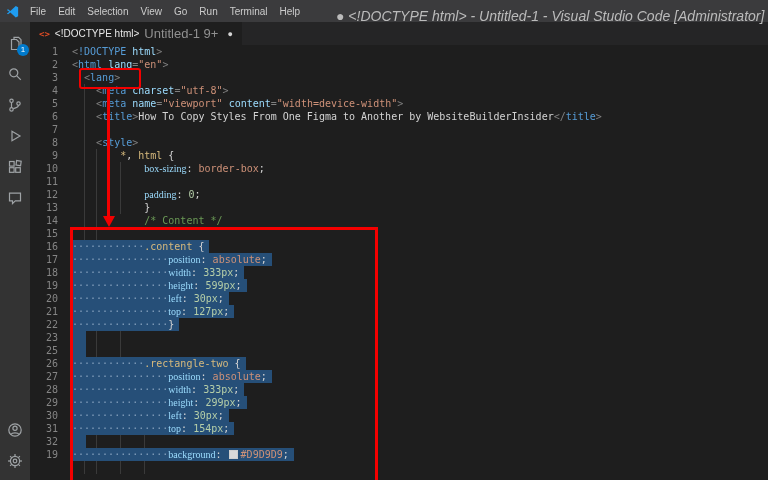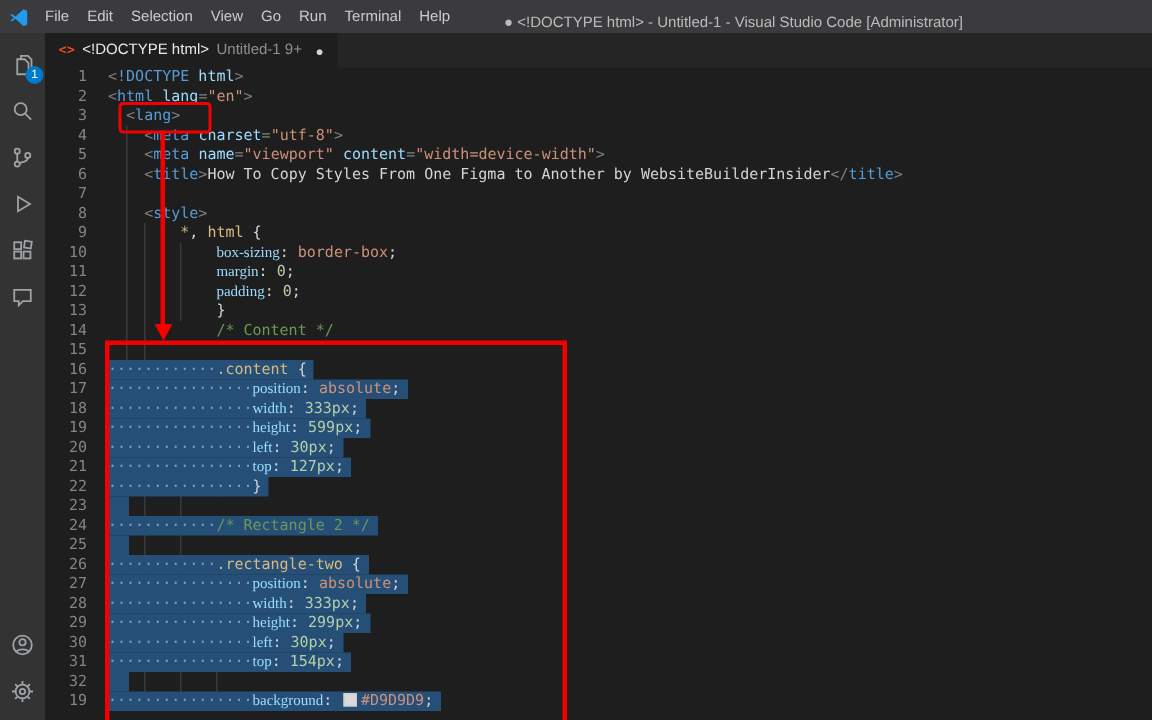--- a/index.html
+++ b/index.html
@@ -3,35 +3,35 @@
 <meta charset="utf-8">
 <style>
   html,body{margin:0;padding:0;background:#111;}
   .app{position:relative;width:768px;height:480px;overflow:hidden;background:var(--c-editor,#1e1e1e);font-family:"Liberation Sans",sans-serif;-webkit-font-smoothing:antialiased;}
 
   
   .titlebar{position:absolute;left:0;top:0;width:768px;height:22px;background:var(--c-titlebar,#3b3b3d);display:flex;align-items:center;z-index:20;}
   .logo{display:flex;align-items:center;justify-content:center;width:24px;height:22px;}
   .menus{display:flex;height:100%;}
   .menu-item{display:flex;align-items:center;padding:0 6px;font-size:10px;color:var(--c-menu_text,#ccc);cursor:default;}
-  .win-title{position:absolute;left:336px;top:0;height:31px;display:flex;align-items:center;font-size:10px;color:var(--c-title_text,#bbb);white-space:nowrap;}
+  .win-title{position:absolute;left:336px;top:0;height:31px;display:flex;align-items:center;font-size:14px;color:var(--c-title_text,#bbb);white-space:nowrap;font-style:italic;}
 
   
   .activitybar{position:absolute;left:0;top:22px;bottom:0;width:30px;background:var(--c-activitybar,#333);display:flex;flex-direction:column;align-items:center;padding-top:5px;box-sizing:border-box;z-index:15;}
   .ab-item{position:relative;width:30px;height:31px;display:flex;align-items:center;justify-content:center;color:var(--c-icon,#9fa3a6);}
   .ab-item svg{stroke:currentColor;fill:none;stroke-width:1.2;}
   .ab-bottom{margin-top:auto;display:flex;flex-direction:column;align-items:center;padding-bottom:4px;}
   .badge{position:absolute;right:1px;bottom:2px;min-width:12px;height:12px;border-radius:7px;background:var(--c-badge,#007acc);color:#fff;font-size:8px;line-height:12px;text-align:center;font-family:"Liberation Sans",sans-serif;}
 
   
   .tabbar{position:absolute;left:30px;top:22px;right:0;height:23px;background:var(--c-tabbar,#252526);display:flex;z-index:10;}
   .tab{display:inline-flex;align-items:center;height:23px;padding:0 9px;background:var(--c-tab_active,#1e1e1e);gap:5px;}
   .tab-icon{color:var(--c-html_icon,#e44d26);font-family:"DejaVu Sans Mono",monospace;font-size:9px;font-weight:bold;}
   .tab-label{font-size:10px;color:var(--c-tab_label,#e8e8e8);white-space:nowrap;}
-  .tab-desc{font-size:10px;color:var(--c-tab_desc,#909090);white-space:nowrap;}
+  .tab-desc{font-size:13px;color:var(--c-tab_desc,#909090);white-space:nowrap;}
   .tab-dot{font-size:9px;color:#d4d4d4;margin-left:4px;}
 
   
   .editor{position:absolute;left:30px;top:45px;right:0;bottom:0;background:var(--c-editor,#1e1e1e);font-family:"DejaVu Sans Mono",monospace;font-size:10px;overflow:hidden;}
   #lines{position:relative;z-index:1;}
   .line{display:flex;height:13px;line-height:13px;}
   .ln{flex:none;width:42px;box-sizing:border-box;text-align:right;padding-right:14px;color:var(--c-linenum,#858585);}
   .lc{white-space:pre;}
   .selbg{display:inline-block;height:13px;background:var(--c-selection,#264f78);padding-right:5px;}
   .selbg.stub{width:14px;padding:0;}
@@ -199,21 +199,20 @@
         <div class="line">
           <span class="ln">9</span>
           <span class="lc">        <span class="tk-sel">*</span><span class="tk-plain">, </span><span class="tk-sel">html</span><span class="tk-plain"> {</span></span>
         </div>
         <div class="line">
           <span class="ln">10</span>
           <span class="lc">            <span class="tk-prop">box-sizing</span><span class="tk-plain">: </span><span class="tk-kwval">border-box</span><span class="tk-plain">;</span></span>
         </div>
         <div class="line">
           <span class="ln">11</span>
-          <span class="lc">            <span class="tk-prop">margin</span><span class="tk-plain">: </span><span class="tk-num">0</span><span class="tk-plain">;</span></span>
         </div>
         <div class="line">
           <span class="ln">12</span>
           <span class="lc">            <span class="tk-prop">padding</span><span class="tk-plain">: </span><span class="tk-num">0</span><span class="tk-plain">;</span></span>
         </div>
         <div class="line">
           <span class="ln">13</span>
           <span class="lc">            <span class="tk-plain">}</span></span>
         </div>
         <div class="line">
@@ -248,24 +247,20 @@
           <span class="ln">21</span>
           <span class="lc"><span class="selbg"><span class="ws">················</span><span class="tk-prop">top</span><span class="tk-plain">: </span><span class="tk-num">127px</span><span class="tk-plain">;</span></span></span>
         </div>
         <div class="line">
           <span class="ln">22</span>
           <span class="lc"><span class="selbg"><span class="ws">················</span><span class="tk-plain">}</span></span></span>
         </div>
         <div class="line">
           <span class="ln">23</span>
           <span class="lc"><span class="selbg stub"></span></span>
-        </div>
-        <div class="line">
-          <span class="ln">24</span>
-          <span class="lc"><span class="selbg"><span class="ws">············</span><span class="tk-comment">/* Rectangle 2 */</span></span></span>
         </div>
         <div class="line">
           <span class="ln">25</span>
           <span class="lc"><span class="selbg stub"></span></span>
         </div>
         <div class="line">
           <span class="ln">26</span>
           <span class="lc"><span class="selbg"><span class="ws">············</span><span class="tk-sel">.rectangle-two</span><span class="tk-plain"> {</span></span></span>
         </div>
         <div class="line">

